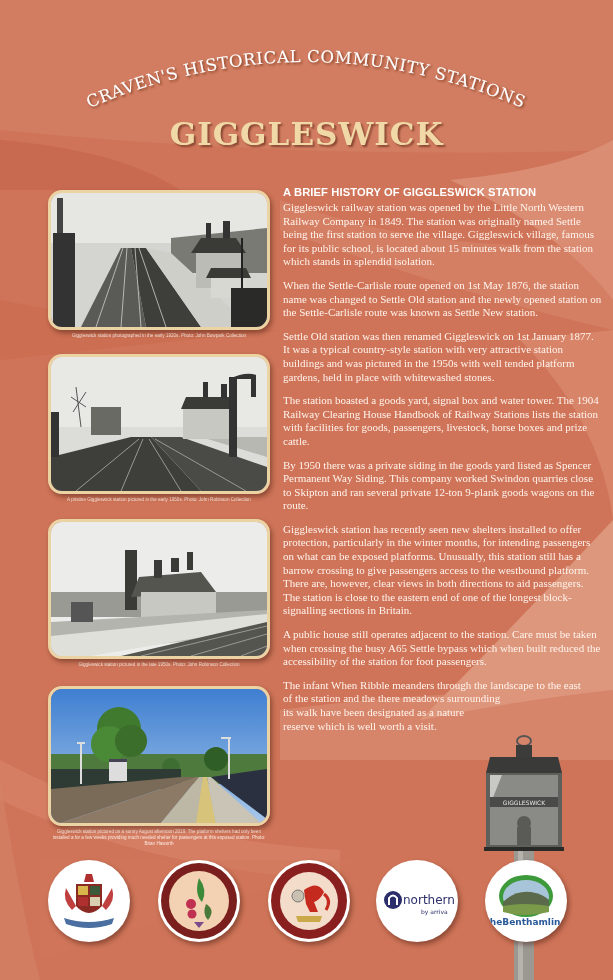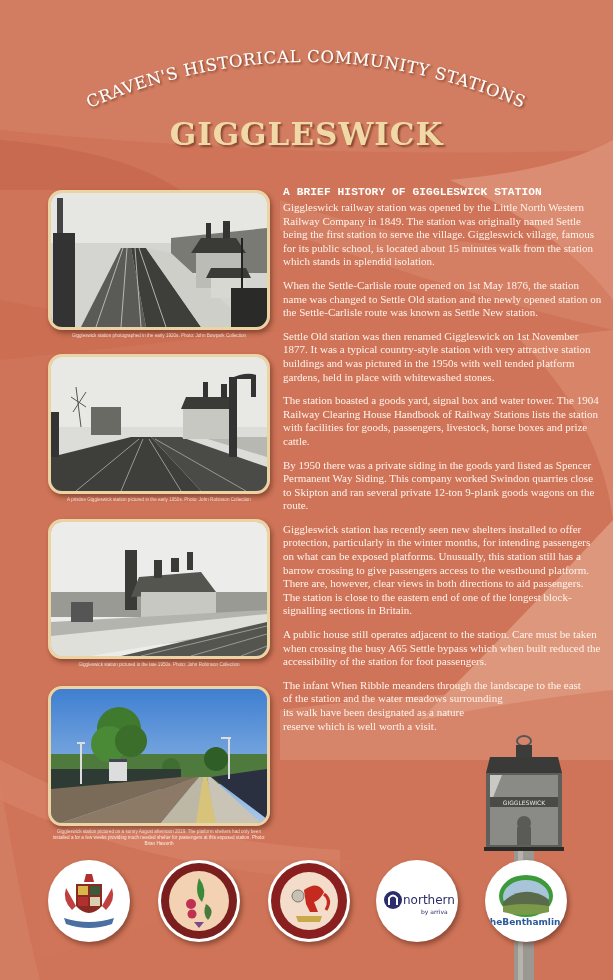--- a/index.html
+++ b/index.html
@@ -21,21 +21,21 @@
     width:216px; border:3px solid #ecd3a4; border-radius:14px; overflow:hidden;
     box-shadow:2px 3px 5px rgba(60,20,10,0.45); position:relative;
   }
   .photo-frame svg { display:block; }
   .caption {
     margin-top:3px; font-family:"Liberation Sans", sans-serif; font-size:4.6px;
     color:#fbe8de; text-align:center; line-height:6px;
   }
   .history { position:absolute; left:283px; top:186px; width:320px; color:#fff4ee; }
   .history h2 {
-    margin:0 0 3px 0; font-family:Liberation Mono, monospace; font-weight:bold;
+    margin:0 0 3px 0; font-family:Liberation Sans, sans-serif; font-weight:bold;
     font-size:11.2px; color:#fff; letter-spacing:0.1px;
   }
   .history p {
     margin:0 0 10px 0; font-family:"Liberation Serif", serif; font-size:11px;
     line-height:13.6px; color:#fff3ec;
   }
   .logos { position:absolute; top:860px; left:48px; width:560px; height:85px; }
   .logo {
     position:absolute; width:82px; height:82px; border-radius:50%; background:#fff;
     box-shadow:2px 3px 5px rgba(60,20,10,0.45); overflow:hidden;
@@ -188,28 +188,28 @@
         <rect x="170" y="48" width="10" height="2" fill="#ddd"></rect>
     </svg>
   </div>
   <div class="caption">Giggleswick station pictured on a sunny August afternoon 2019. The platform shelters had only been installed a for a few weeks providing much needed shelter for passengers at this exposed station. Photo: Brian Haworth</div>
 </div>
 
 <div class="history">
   <h2>A BRIEF HISTORY OF GIGGLESWICK STATION</h2>
   <p>Giggleswick railway station was opened by the Little North Western Railway Company in 1849. The station was originally named Settle being the first station to serve the village. Giggleswick village, famous for its public school, is located about 15 minutes walk from the station which stands in splendid isolation.</p>
   <p>When the Settle-Carlisle route opened on 1st May 1876, the station name was changed to Settle Old station and the newly opened station on the Settle-Carlisle route was known as Settle New station.</p>
-  <p>Settle Old station was then renamed Giggleswick on 1st November 1877. It was a typical country-style station with very attractive station buildings and was pictured in the 1950s with well tended platform gardens, held in place with whitewashed stones.</p>
+  <p>Settle Old station was then renamed Giggleswick on 1st January 1877. It was a typical country-style station with very attractive station buildings and was pictured in the 1950s with well tended platform gardens, held in place with whitewashed stones.</p>
   <p>The station boasted a goods yard, signal box and water tower. The 1904 Railway Clearing House Handbook of Railway Stations lists the station with facilities for goods, passengers, livestock, horse boxes and prize cattle.</p>
   <p>By 1950 there was a private siding in the goods yard listed as Spencer Permanent Way Siding. This company worked Swindon quarries close to Skipton and ran several private 12-ton 9-plank goods wagons on the route.</p>
   <p>Giggleswick station has recently seen new shelters installed to offer protection, particularly in the winter months, for intending passengers on what can be exposed platforms. Unusually, this station still has a barrow crossing to give passengers access to the westbound platform. There are, however, clear views in both directions to aid passengers. The station is close to the eastern end of one of the longest block-signalling sections in Britain.</p>
   <p>A public house still operates adjacent to the station. Care must be taken when crossing the busy A65 Settle bypass which when built reduced the accessibility of the station for foot passengers.</p>
   <p>
     <span>The infant When Ribble meanders through the landscape to the east</span><br>
-    <span>of the station and the water meadows surrounding</span><br>
+    <span>of the station and the there meadows surrounding</span><br>
     <span>its walk have been designated as a nature</span><br>
     <span>reserve which is well worth a visit.</span>
   </p>
 </div>
 
 <svg class="lamp" width="80" height="245" viewBox="0 0 80 245">
   <rect x="30" y="100" width="20" height="145" fill="#9b9892"></rect>
   <rect x="34" y="100" width="5" height="145" fill="#b6b3ad"></rect>
   <ellipse cx="40" cy="6" rx="7" ry="5" fill="none" stroke="#555" stroke-width="2"></ellipse>
   <rect x="32" y="10" width="16" height="12" fill="#3c3c3a"></rect>

